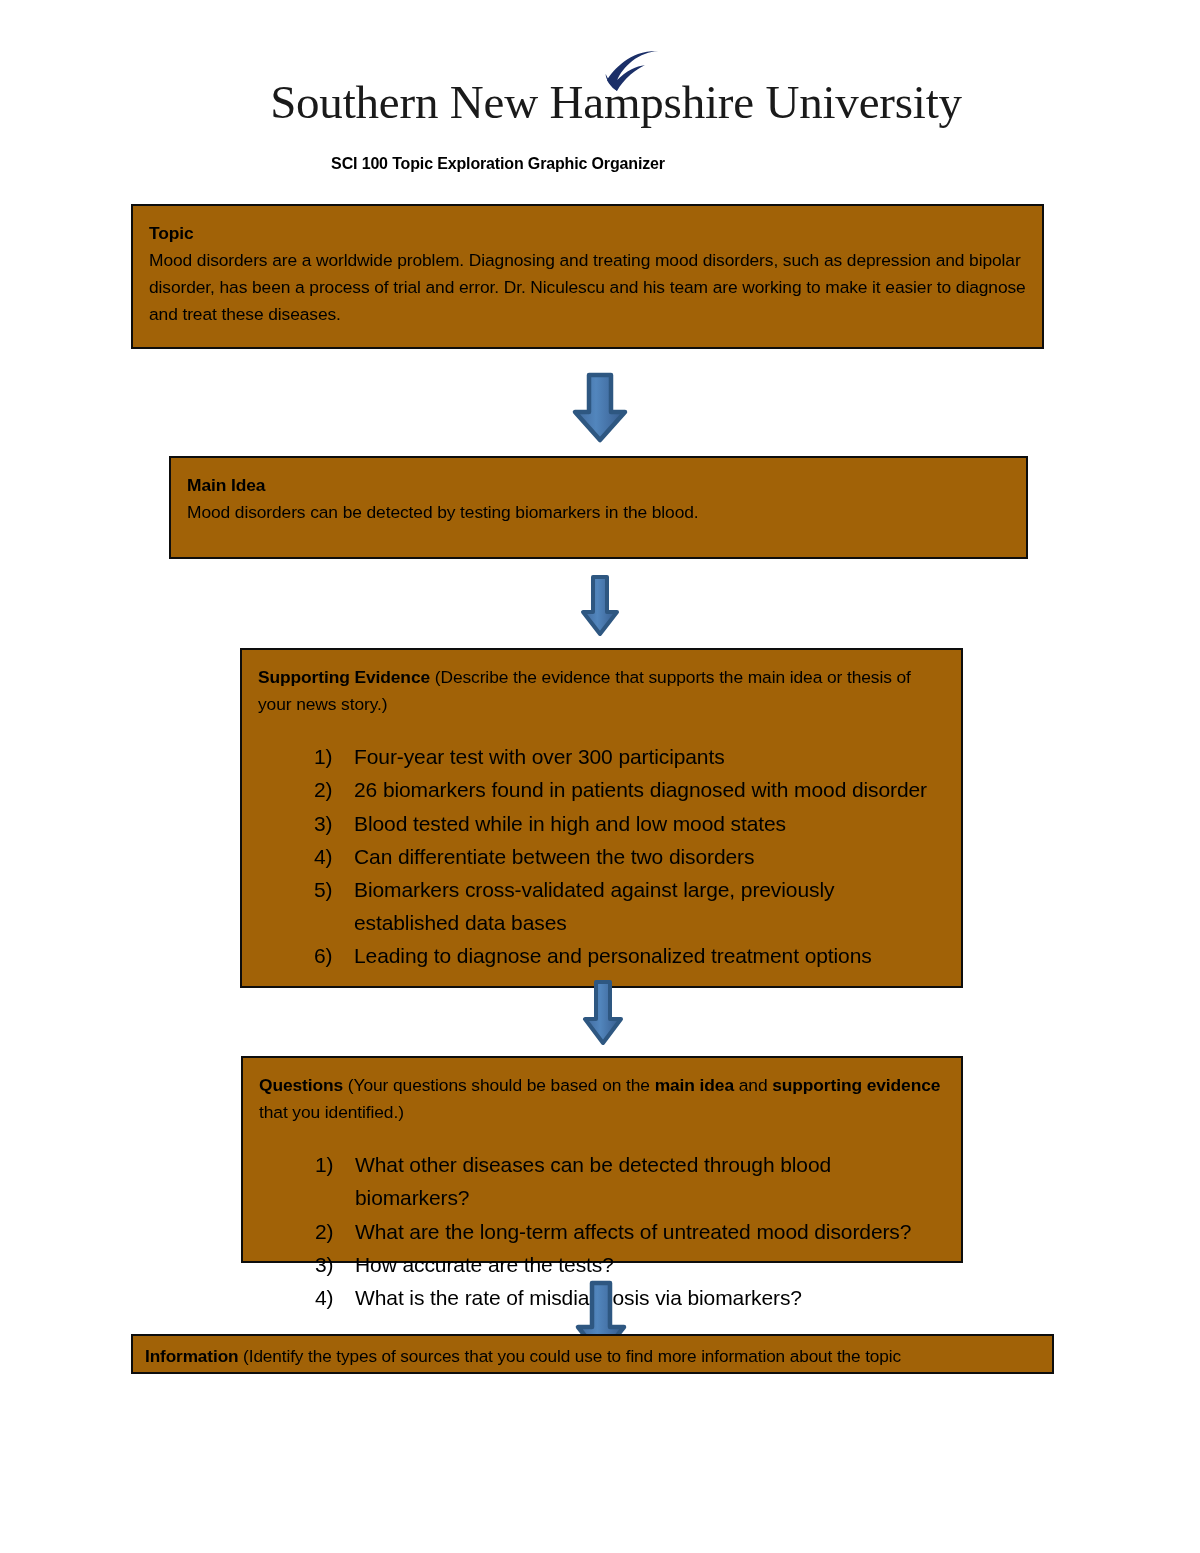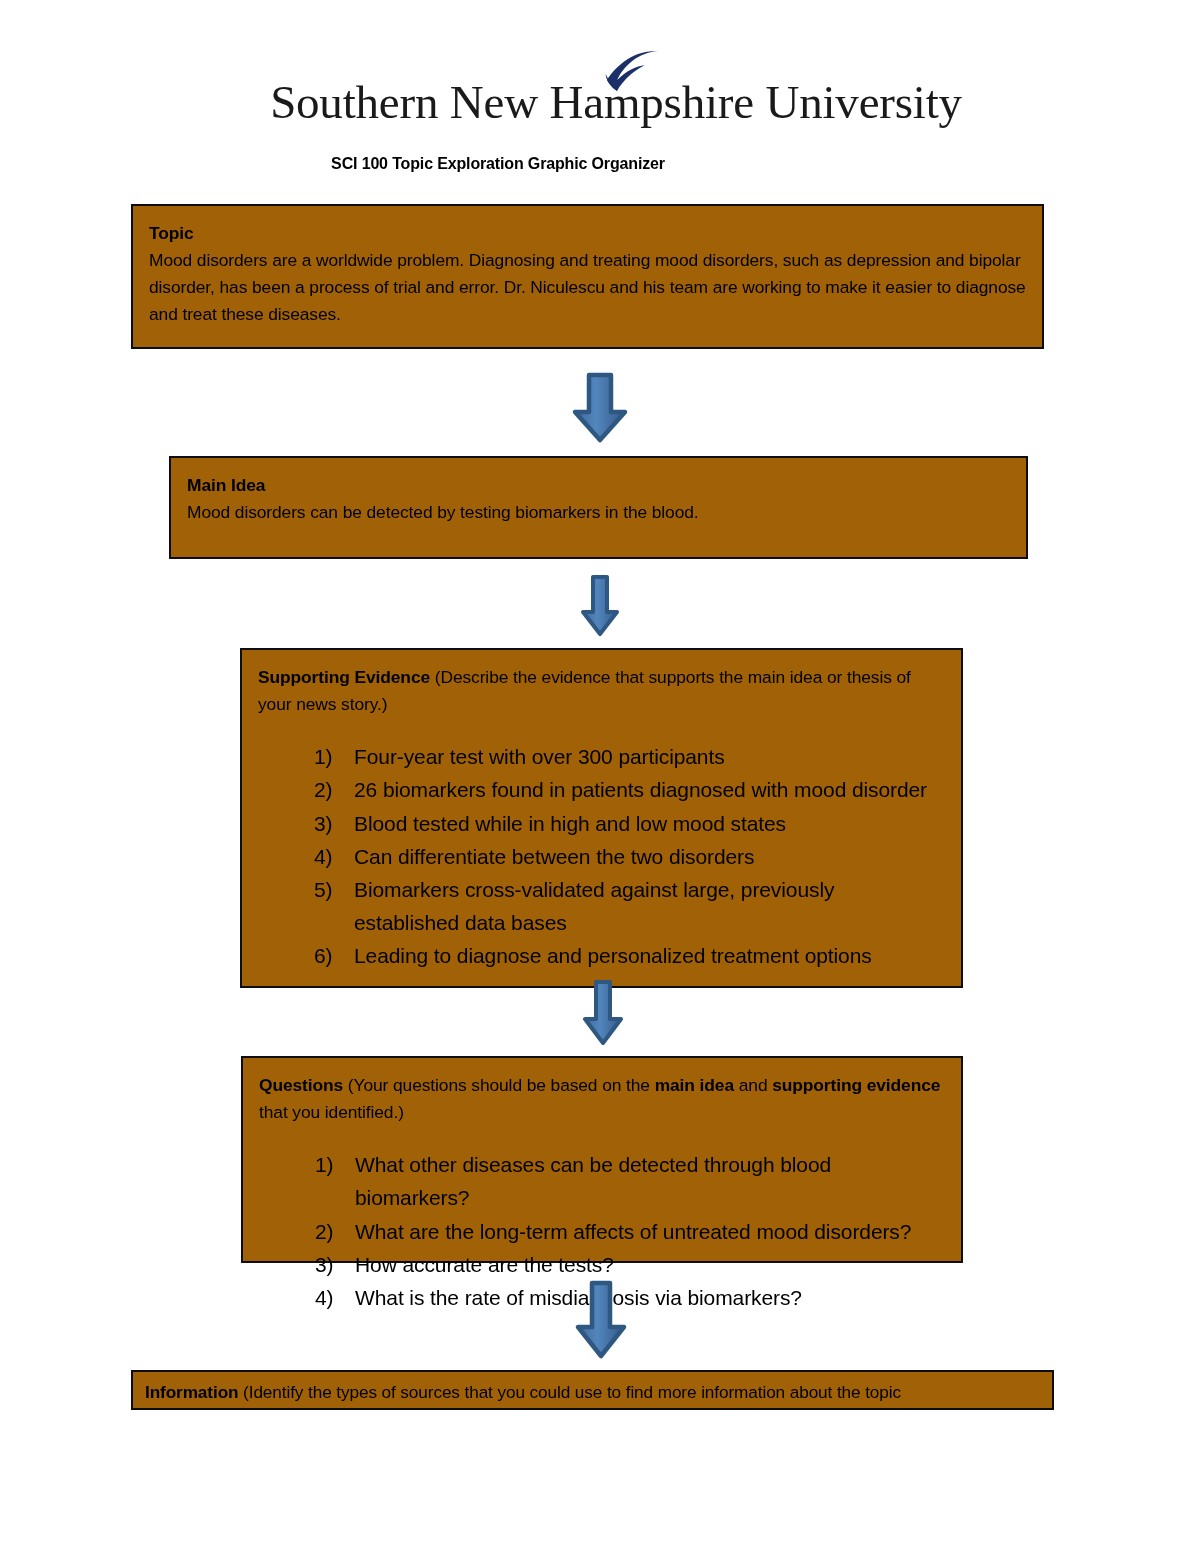--- a/index.html
+++ b/index.html
@@ -105,21 +105,21 @@
     top: 0;
     width: 28px;
     text-align: left;
   }
 
   
   #topic-box      { left: 131px; top: 204px;  width: 913px;  height: 145px; }
   #main-idea-box  { left: 169px; top: 456px;  width: 859px;  height: 103px; }
   #evidence-box   { left: 240px; top: 648px;  width: 723px;  height: 340px; }
   #questions-box  { left: 241px; top: 1056px; width: 722px;  height: 207px; }
-  #information-box{ left: 131px; top: 1370px; width: 923px;  height: 40px; }
+  #information-box{ left: 131px; top: 1334px; width: 923px;  height: 40px; }
   #information-box .box-inner { padding: 7px 12px; }
   #information-box .hdr-para { white-space: nowrap; font-size: 17.2px; }
 
   
   .arrow {
     position: absolute;
   }
   #arrow-1 { left: 561px; top: 372px;  width: 78px;  height: 72px; }
   #arrow-2 { left: 578px; top: 574px;  width: 44px;  height: 64px; }
   #arrow-3 { left: 580px; top: 979px;  width: 46px;  height: 68px; }

